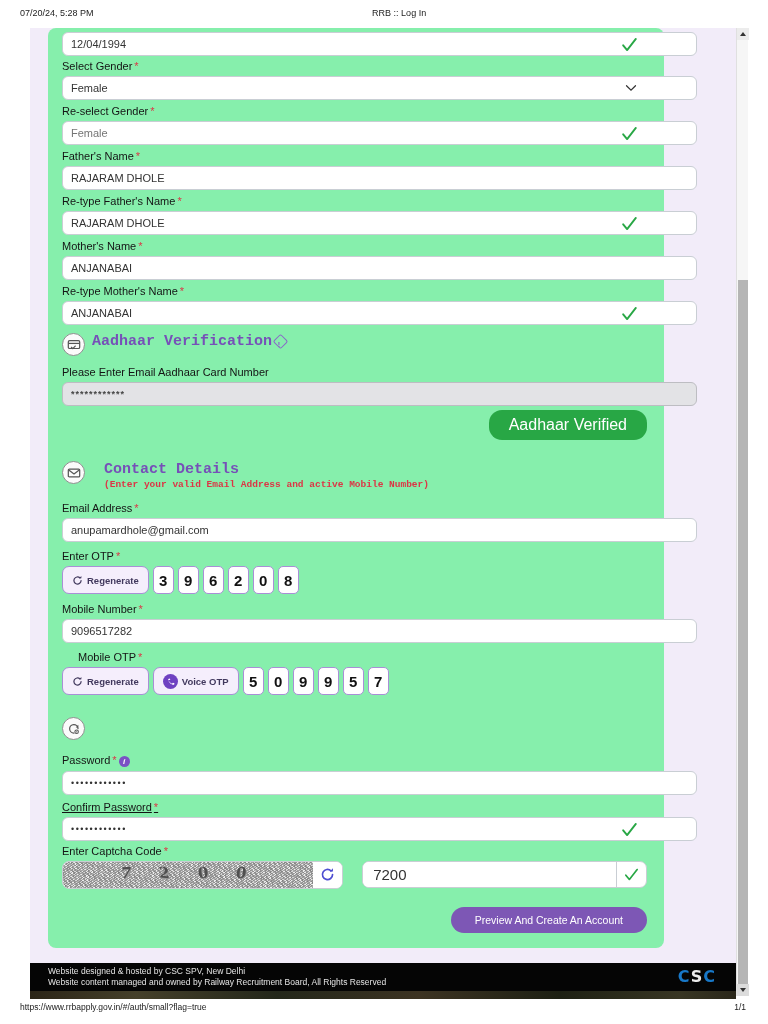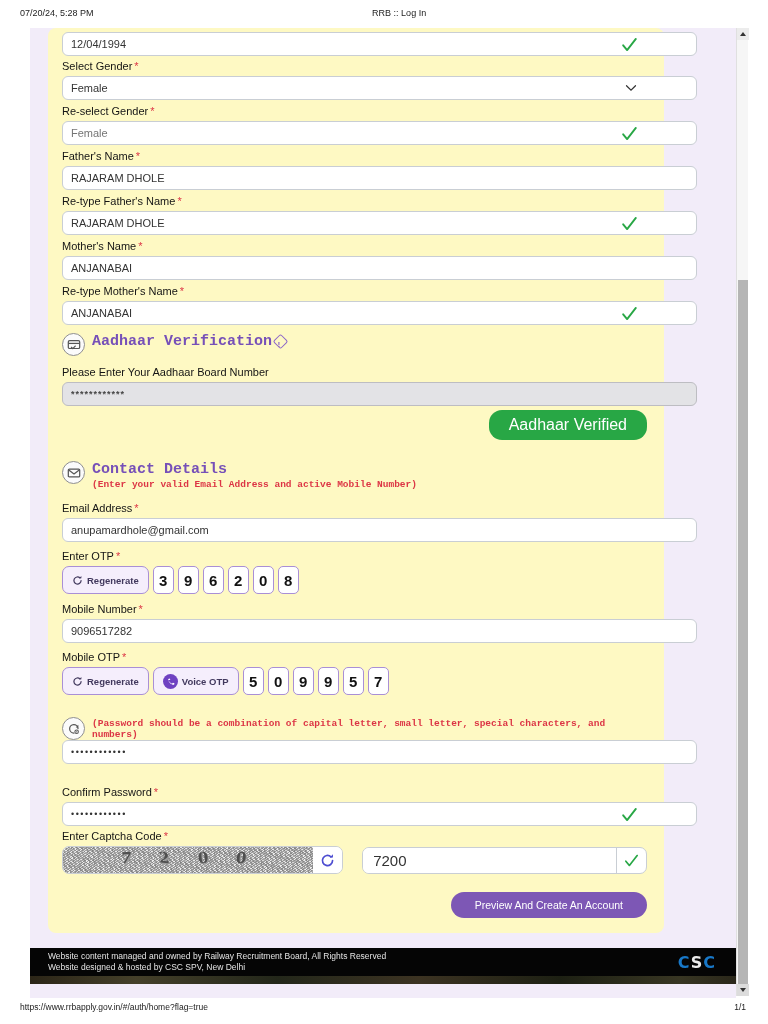--- a/index.html
+++ b/index.html
@@ -10,21 +10,21 @@
   
   .print-head { position:absolute; top:8px; font-size:9px; color:#222; }
   .ph-left { left:20px; }
   .ph-center { left:50%; transform:translateX(-22%); }
   .print-foot-url { position:absolute; left:20px; top:1002px; font-size:8.5px; color:#222; }
   .print-foot-page { position:absolute; right:22px; top:1002px; font-size:8.5px; color:#222; }
 
   
   .web { position:absolute; left:30px; top:28px; width:706px; height:970px; background:#f2ecf9; }
 
-  .card { margin-left:18px; width:616px; background:#fef9c3; border-radius:8px;
+  .card { margin-left:18px; width:616px; background:#86efac; border-radius:8px;
           padding:2px 17px 15px 14px; }
 
   .lbl { font-size:11px; color:#141414; margin:5px 0 4px; }
   .req { color:#dc3545; margin-left:2px; }
 
   .inp-wrap { position:relative; }
   .inp { display:block; width:635px; height:24px; border:1px solid #c9ced4; border-radius:6px;
          padding:0 8px; font-size:11px; color:#333; background:#fff; outline:none;
          font-family:"Liberation Sans", sans-serif; }
   .inp.gray-text { color:#757575; }
@@ -195,29 +195,29 @@
         <div class="sec-txt">
           <div class="sec-title">
               <span>Aadhaar Verification</span>
             <span class="diamond">
                 <span>!</span>
               </span>
           </div>
         </div>
       </div>
 
-      <div class="lbl" style="margin-top:10px;"><span>Please Enter Your Aadhaar Board Number</span></div>
+      <div class="lbl" style="margin-top:10px;"><span>Please Enter Email Aadhaar Card Number</span></div>
       <div class="inp-wrap">
         <input class="inp disabled" readonly="" value="************" style="">
       </div>
       <div class="verified-row">
         <button class="btn-green">Aadhaar Verified</button>
       </div>
 
-      <div class="sec" style="margin-top:21px;">
+      <div class="sec" style="margin-top:21px;gap:12px;">
         <span class="sec-icon">
           <svg width="14" height="14" viewBox="0 0 16 16">
               <rect x="1.5" y="3.5" width="13" height="9" rx="1.2" fill="none" stroke="#555" stroke-width="1.4"></rect>
               <path d="M2 4.5l6 4.6 6-4.6" fill="none" stroke="#555" stroke-width="1.4" stroke-linejoin="round"></path>
             </svg>
         </span>
         <div class="sec-txt">
           <div class="sec-title">Contact Details</div>
           <div class="sec-note">(Enter your valid Email Address and active Mobile Number)</div>
         </div>
@@ -243,21 +243,21 @@
         <span class="otp-box">2</span>
         <span class="otp-box">0</span>
         <span class="otp-box">8</span>
       </div>
 
       <div class="lbl" style="margin-top:9px;"><span>Mobile Number</span><span class="req">*</span></div>
       <div class="inp-wrap">
         <input class="inp" readonly="" value="9096517282" style="">
       </div>
 
-      <div class="lbl" style="margin-top:8px;"><span>Mobile OTP</span><span class="req">*</span></div>
+      <div class="lbl" style="margin-top:8px;margin-left:16px;"><span>Mobile OTP</span><span class="req">*</span></div>
       <div class="otp-row">
         <button class="btn-lite">
           <svg width="11" height="11" viewBox="0 0 16 16">
               <path d="M13.2 8a5.2 5.2 0 1 1-1.6-3.7" fill="none" stroke="#42395e" stroke-width="1.8" stroke-linecap="round"></path>
               <path d="M13.6 1.6v3.2h-3.2z" fill="#42395e"></path>
             </svg>
           <span>Regenerate</span>
         </button>
         <button class="btn-lite">
           <span class="voice-circle">
@@ -278,29 +278,29 @@
       <div class="sec" style="margin-top:22px;">
         <span class="sec-icon">
           <svg width="14" height="14" viewBox="0 0 16 16">
               <path d="M12.6 7.6A4.8 4.8 0 1 0 8 12.6" fill="none" stroke="#555" stroke-width="1.4" stroke-linecap="round"></path>
               <path d="M12.9 3.2v3h-3z" fill="#555"></path>
               <circle cx="11" cy="11.2" r="2" fill="none" stroke="#555" stroke-width="1.2"></circle>
               <circle cx="11" cy="11.2" r="0.7" fill="#555"></circle>
             </svg>
         </span>
         <div class="sec-txt">
-          <div class="sec-note">(Password should be a combination of capital letter, small letter, special characters, and numbers)</div>
-        </div>
-      </div>
-
+        </div>
+      </div>
+
+      <div class="lbl" style="margin-top:14px;"><span>Password</span><span class="req">*</span><span class="info-dot">i</span></div>
       <div class="inp-wrap">
         <input class="inp pw" readonly="" value="••••••••••••" style="">
       </div>
 
-      <div class="lbl" style="margin-top:22px;"><span>Confirm Password</span><span class="req">*</span></div>
+      <div class="lbl" style="margin-top:6px;text-decoration:underline;"><span>Confirm Password</span><span class="req">*</span></div>
       <div class="inp-wrap">
         <input class="inp pw" readonly="" value="••••••••••••" style="">
         <svg class="chk" viewBox="0 0 24 24">
             <path d="M4 13l5 6L20 5" fill="none" stroke="#28a745" stroke-width="2.4" stroke-linecap="round" stroke-linejoin="round"></path>
           </svg>
       </div>
 
       <div class="lbl" style="margin-top:4px;"><span>Enter Captcha Code</span><span class="req">*</span></div>
       <div class="cap-row">
         <div class="cap-group">
@@ -329,33 +329,33 @@
         </div>
       </div>
 
       <div class="submit-row">
         <button class="btn-purple">Preview And Create An Account</button>
       </div>
     </div>
 
     <div class="site-footer">
       <div class="sf-lines">
+        <div>Website designed &amp; hosted by CSC SPV, New Delhi</div>
         <div>Website content managed and owned by Railway Recruitment Board, All Rights Reserved</div>
-        <div>Website designed &amp; hosted by CSC SPV, New Delhi</div>
       </div>
       <div class="csc-logo"><span class="b">C</span><span class="w">S</span><span class="b">C</span></div>
     </div>
     <div class="photo-strip"></div>
   </div>
 
   <div class="sbar">
     <div class="sb-btn sb-up">
         <span class="sb-tri tri-up"></span>
       </div>
     <div class="sb-thumb"></div>
     <div class="sb-btn sb-down">
         <span class="sb-tri tri-down"></span>
       </div>
   </div>
 
-  <div class="print-foot-url">https://www.rrbapply.gov.in/#/auth/home?flag=true</div>
+  <div class="print-foot-url">https://www.rrbapply.gov.in/#/auth/small?flag=true</div>
   <div class="print-foot-page">1/1</div>
 </div>
 
 </body></html>

